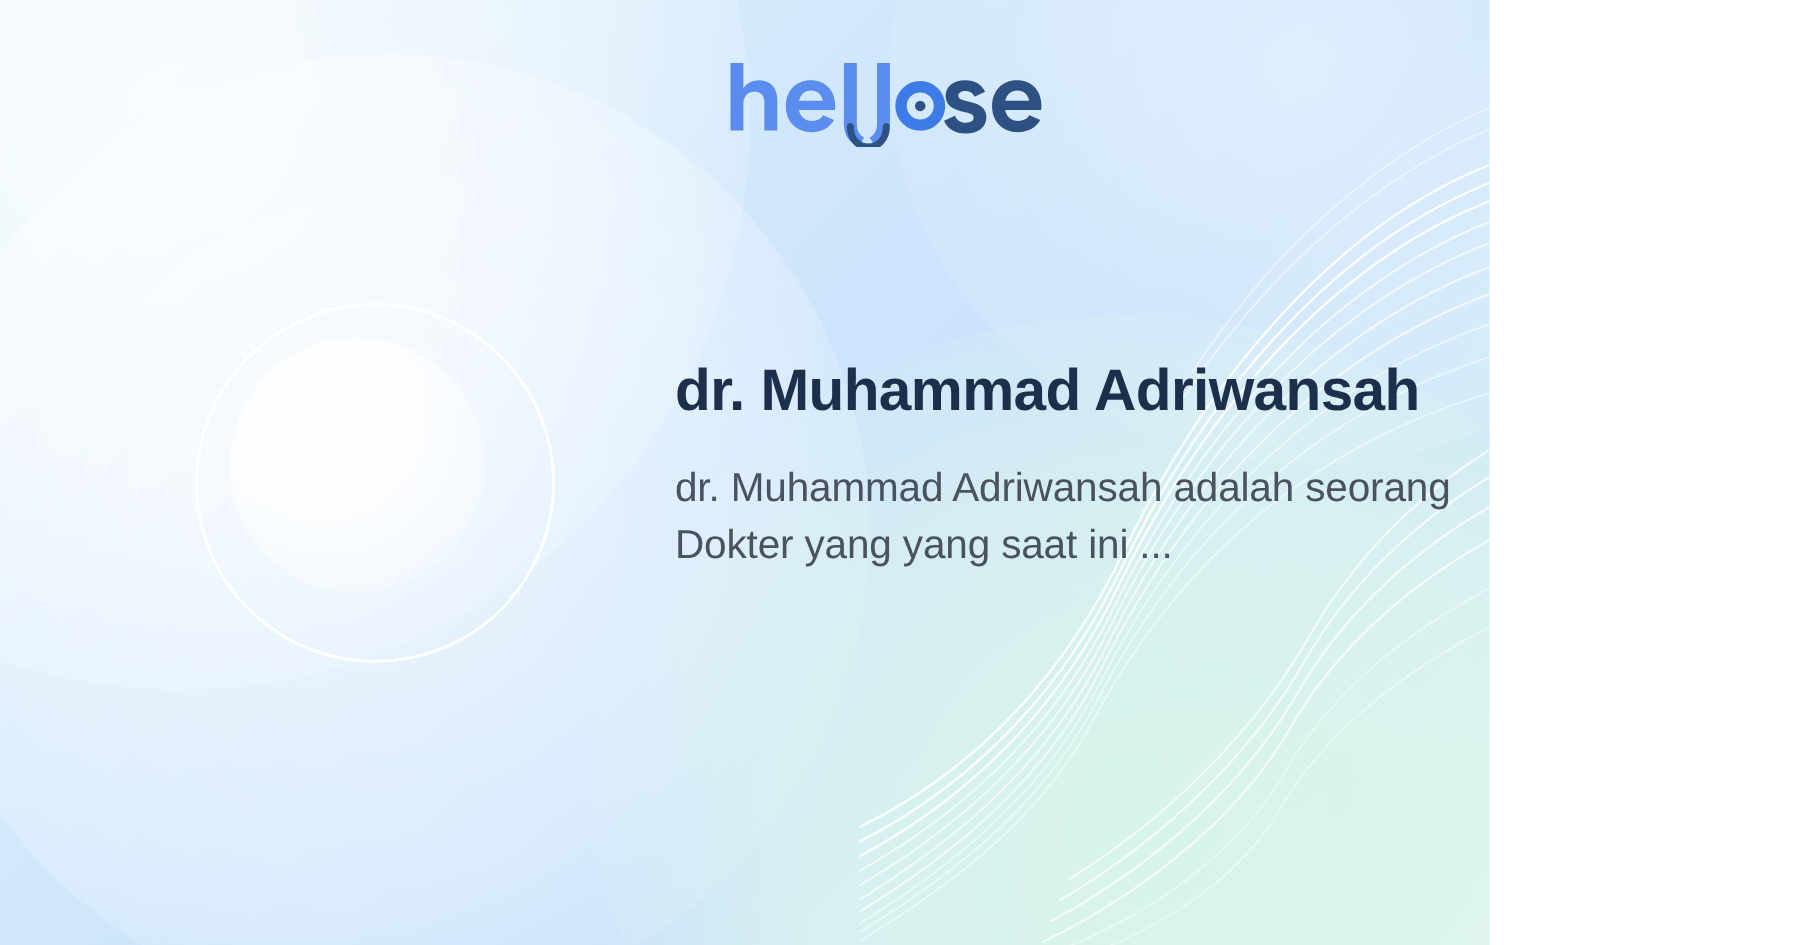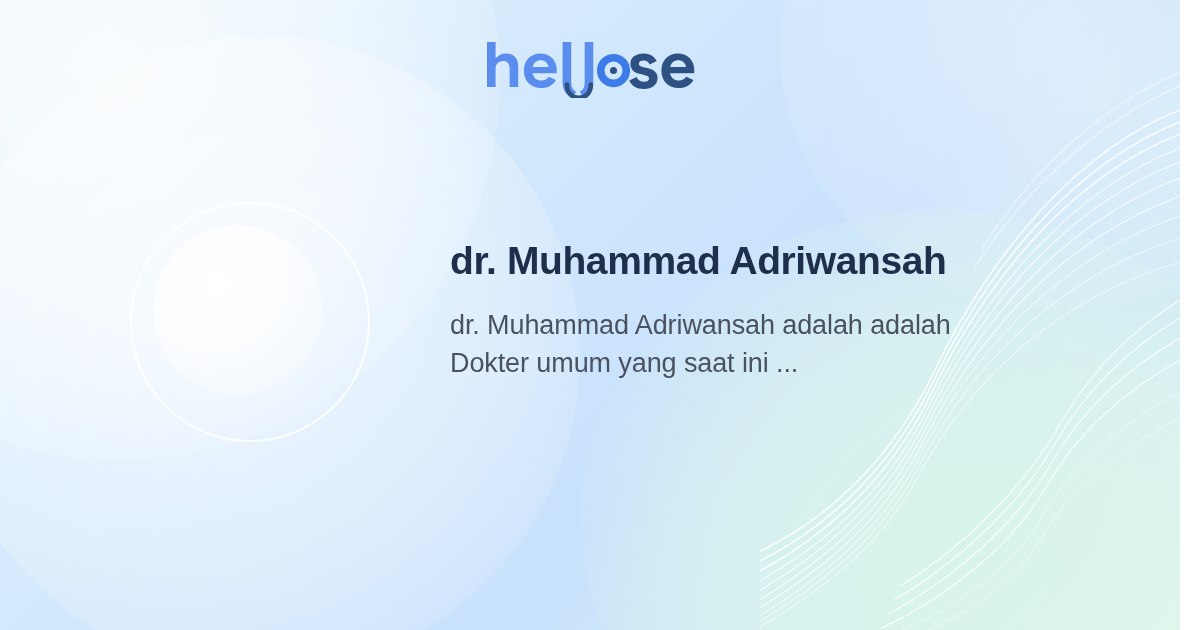--- a/index.html
+++ b/index.html
@@ -4,21 +4,21 @@
 <style>
   * { margin:0; padding:0; box-sizing:border-box; }
   html, body {
     width:1200px; height:630px;
     overflow:hidden;
     font-family:"Liberation Sans", sans-serif;
   }
 
   .og-card {
     position:relative;
-    width:1180px;
+    width:993px;
     height:630px;
     overflow:hidden;
     background:
       linear-gradient(135deg,
         #e6f6fb 0%,
         #dbeefc 18%,
         #cfe6fc 42%,
         #c8e1fc 62%,
         #cfeaf6 80%,
         #e2f5ee 100%);
@@ -227,16 +227,16 @@
                  c0.9,4.6 4.1,7.3 8.6,7.3 c3.4,0 6.1,-1.4 7.5,-3.8 l7.3,3.2
                  c-2.8,5.1 -8.2,8.1 -14.9,8.1 c-10.2,0 -17.2,-7.1 -17.2,-17.3
                  C176.4,20.6 183.1,13.5 192.9,13.5 Z
                  M185.2,27.1 h15.9 c-0.8,-4.3 -3.7,-6.8 -7.9,-6.8 C189.1,20.3 186.1,22.8 185.2,27.1 Z"></path>
       </g>
     </svg>
   </div>
 
   <div class="content">
     <h1 class="doctor-name">dr. Muhammad Adriwansah</h1>
-    <p class="doctor-desc">dr. Muhammad Adriwansah adalah adalah Dokter umum yang saat ini ...</p>
+    <p class="doctor-desc">dr. Muhammad Adriwansah adalah seorang Dokter yang yang saat ini ...</p>
   </div>
 
 </div>
 
 </body></html>

